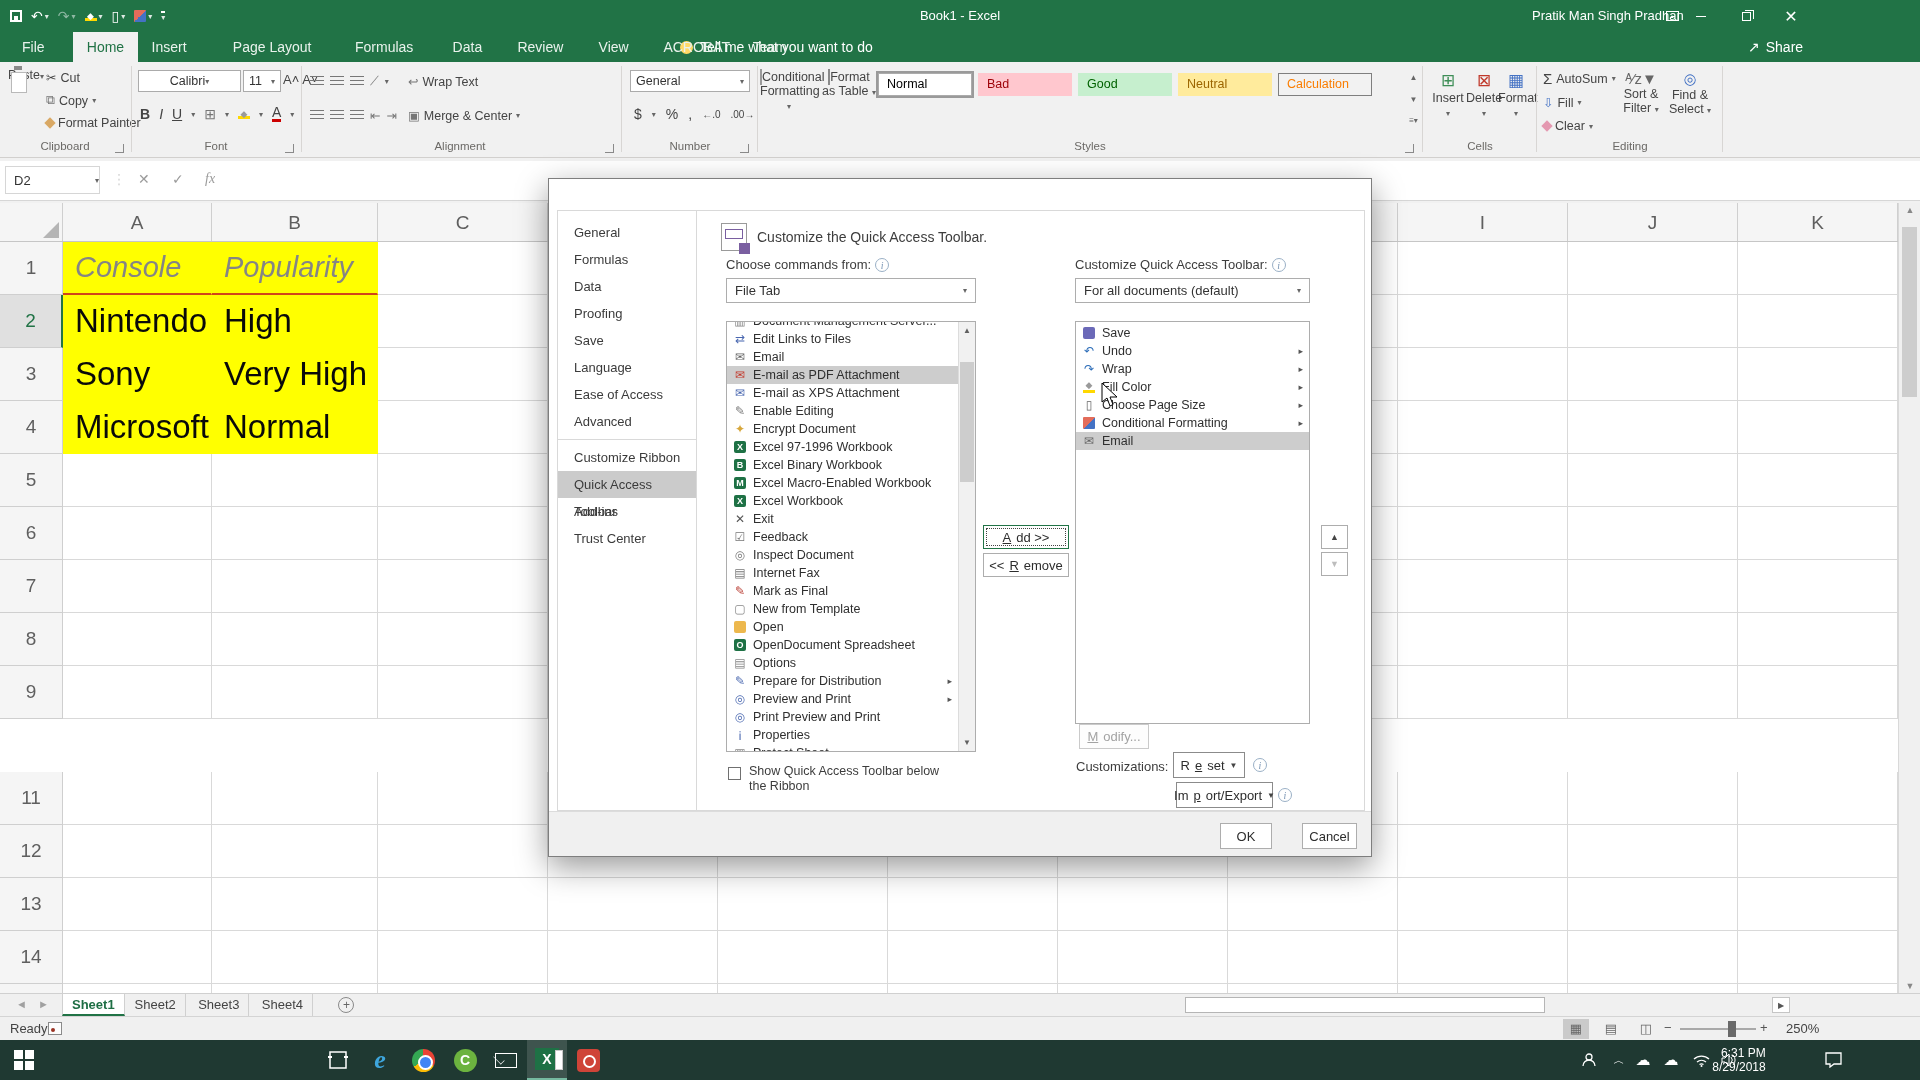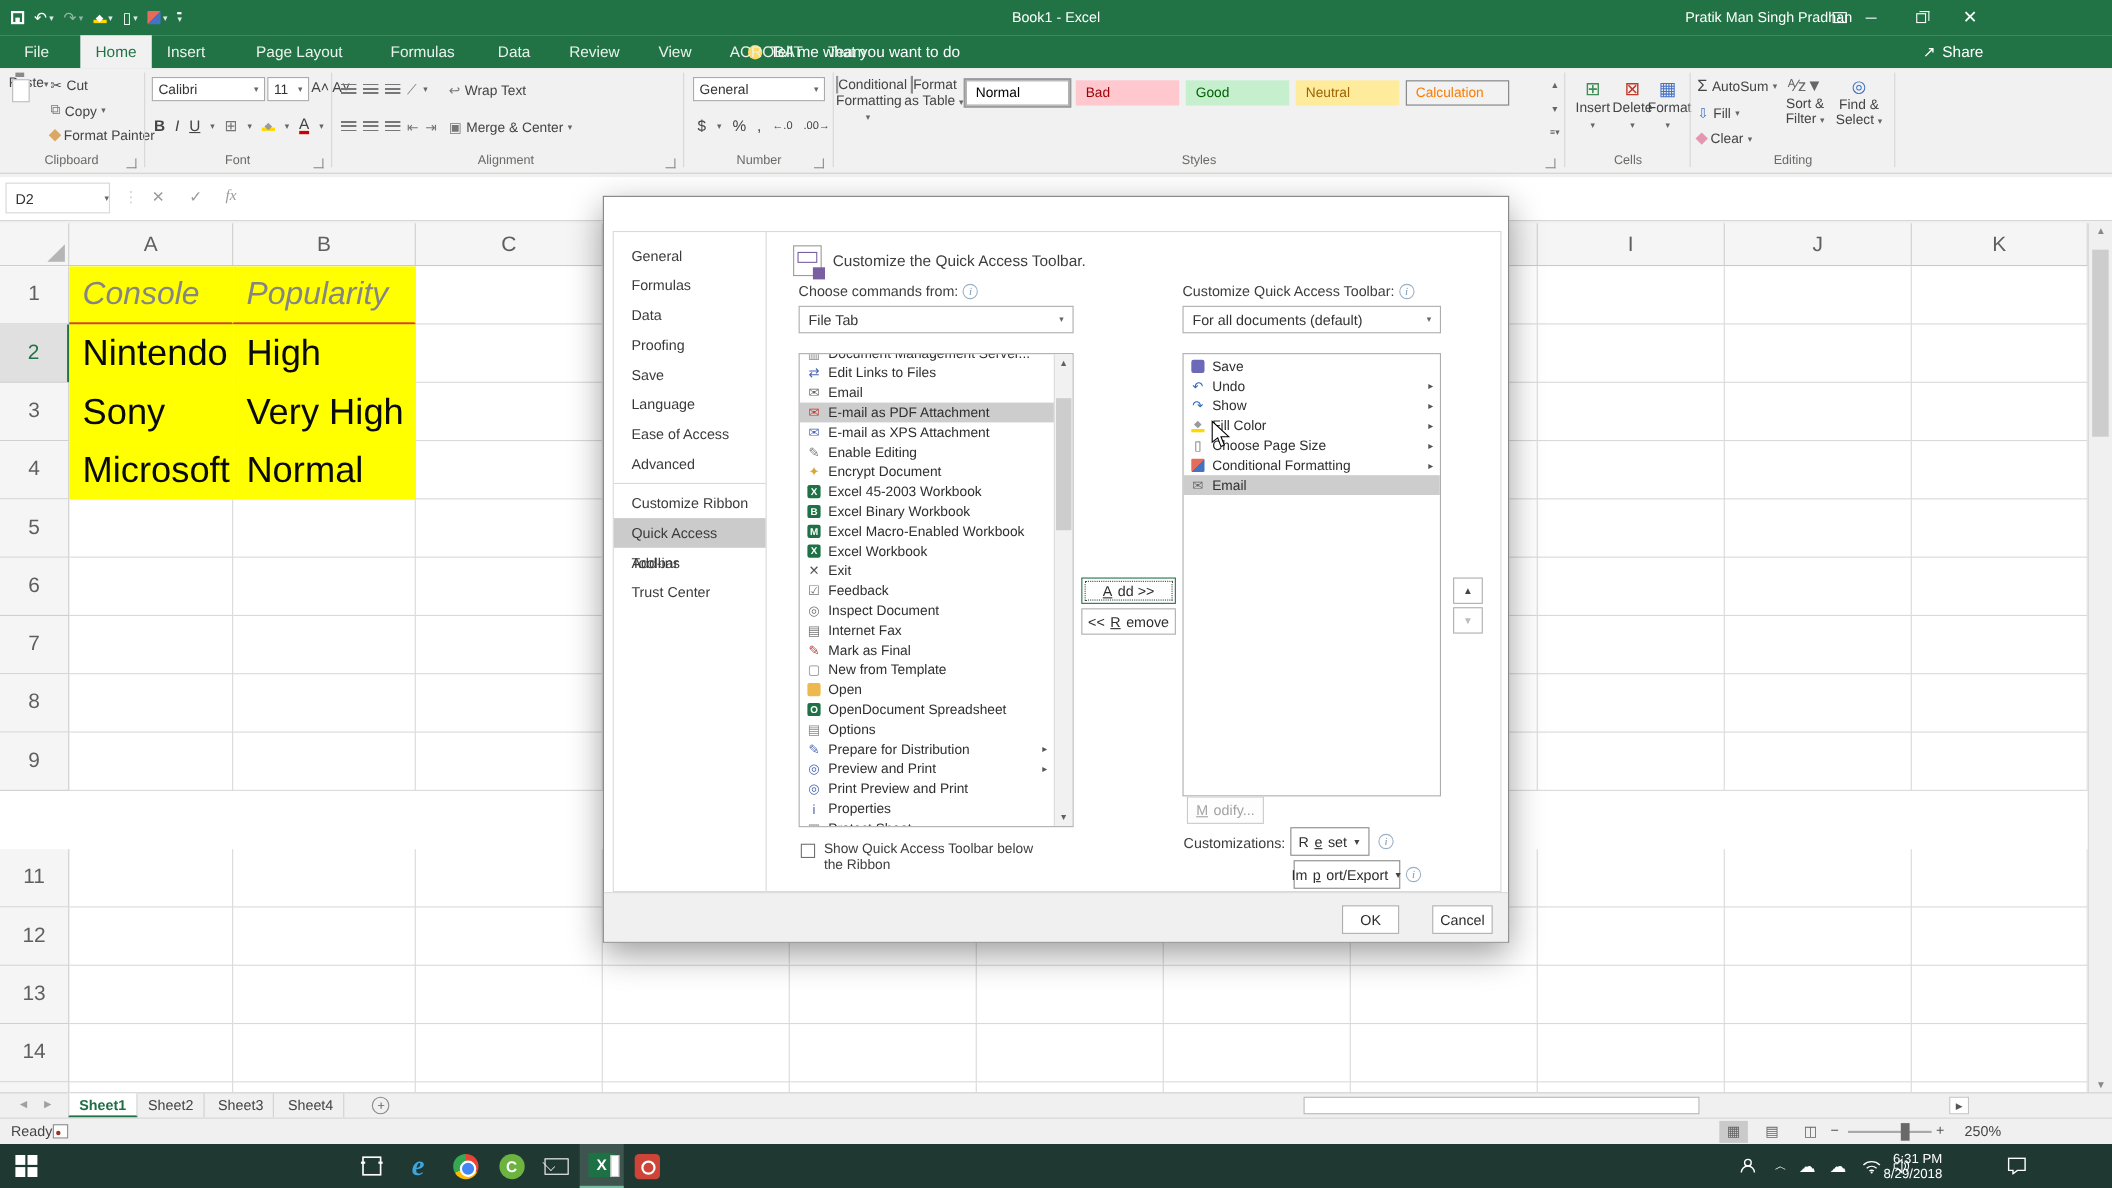--- a/index.html
+++ b/index.html
@@ -229,21 +229,21 @@
         <span class="caret">▾</span>
       </div>
     <div class="small-row" style="left:46px; top:54px;">
         <span class="fp-ic"></span>
         <span>Format Painter</span>
       </div>
     <div class="glabel" style="left:5px;">Clipboard</div>
     <div class="dl" style="left:115px; top:82px;"></div>
     <div class="gsep" style="left:131px;"></div>
 
-    <div class="combo" style="left:138px; top:8px; width:103px; height:22px;">
+    <div class="combo" style="left:138px; top:8px; width:103px; height:22px;justify-content:center;">
         <span>Calibri</span>
         <span class="caret">▾</span>
       </div>
     <div class="combo" style="left:243px; top:8px; width:38px; height:22px;">
         <span>11</span>
         <span class="caret">▾</span>
       </div>
     <div class="small-row" style="left:283px; top:10px; font-size:13px;">A˄ A˅</div>
     <div class="small-row" style="left:140px; top:44px; gap:9px; font-size:14px;">
       <b>B</b>
@@ -660,21 +660,21 @@
         <div class="lrow" style="top: 80px; width: 231px;">
           <span class="ic" style="color: rgb(119, 119, 119);">✎</span>
           <span>Enable Editing</span>
         </div>
         <div class="lrow" style="top: 98px; width: 231px;">
           <span class="ic" style="color: rgb(215, 167, 60);">✦</span>
           <span>Encrypt Document</span>
         </div>
         <div class="lrow" style="top: 116px; width: 231px;">
           <span class="icbox" style="background: rgb(30, 113, 69);">X</span>
-          <span>Excel 45-2003 Workbook</span>
+          <span>Excel 97-1996 Workbook</span>
         </div>
         <div class="lrow" style="top: 134px; width: 231px;">
           <span class="icbox" style="background: rgb(30, 113, 69);">B</span>
           <span>Excel Binary Workbook</span>
         </div>
         <div class="lrow" style="top: 152px; width: 231px;">
           <span class="icbox" style="background: rgb(30, 113, 69);">M</span>
           <span>Excel Macro-Enabled Workbook</span>
         </div>
         <div class="lrow" style="top: 170px; width: 231px;">
@@ -746,21 +746,21 @@
           <span class="icbox" style="background: rgb(107, 105, 184);"></span>
           <span>Save</span>
         </div>
         <div class="lrow" style="top: 20px; width: 233px;">
           <span class="ic" style="color: rgb(43, 108, 184);">↶</span>
           <span>Undo</span>
           <span class="sub">▸</span>
         </div>
         <div class="lrow" style="top: 38px; width: 233px;">
           <span class="ic" style="color: rgb(43, 108, 184);">↷</span>
-          <span>Show</span>
+          <span>Wrap</span>
           <span class="sub">▸</span>
         </div>
         <div class="lrow" style="top: 56px; width: 233px;">
           <span class="ic-fill">◆</span>
           <span>Fill Color</span>
           <span class="sub">▸</span>
         </div>
         <div class="lrow" style="top: 74px; width: 233px;">
           <span class="ic" style="color: rgb(102, 102, 102);">▯</span>
           <span>Choose Page Size</span>

